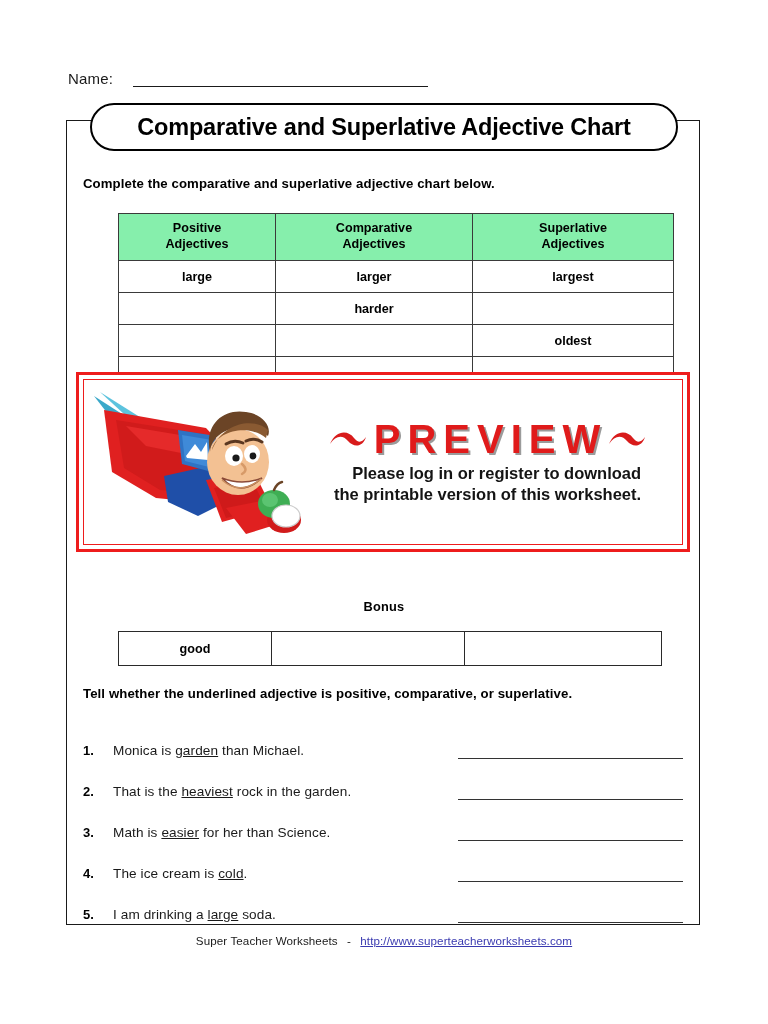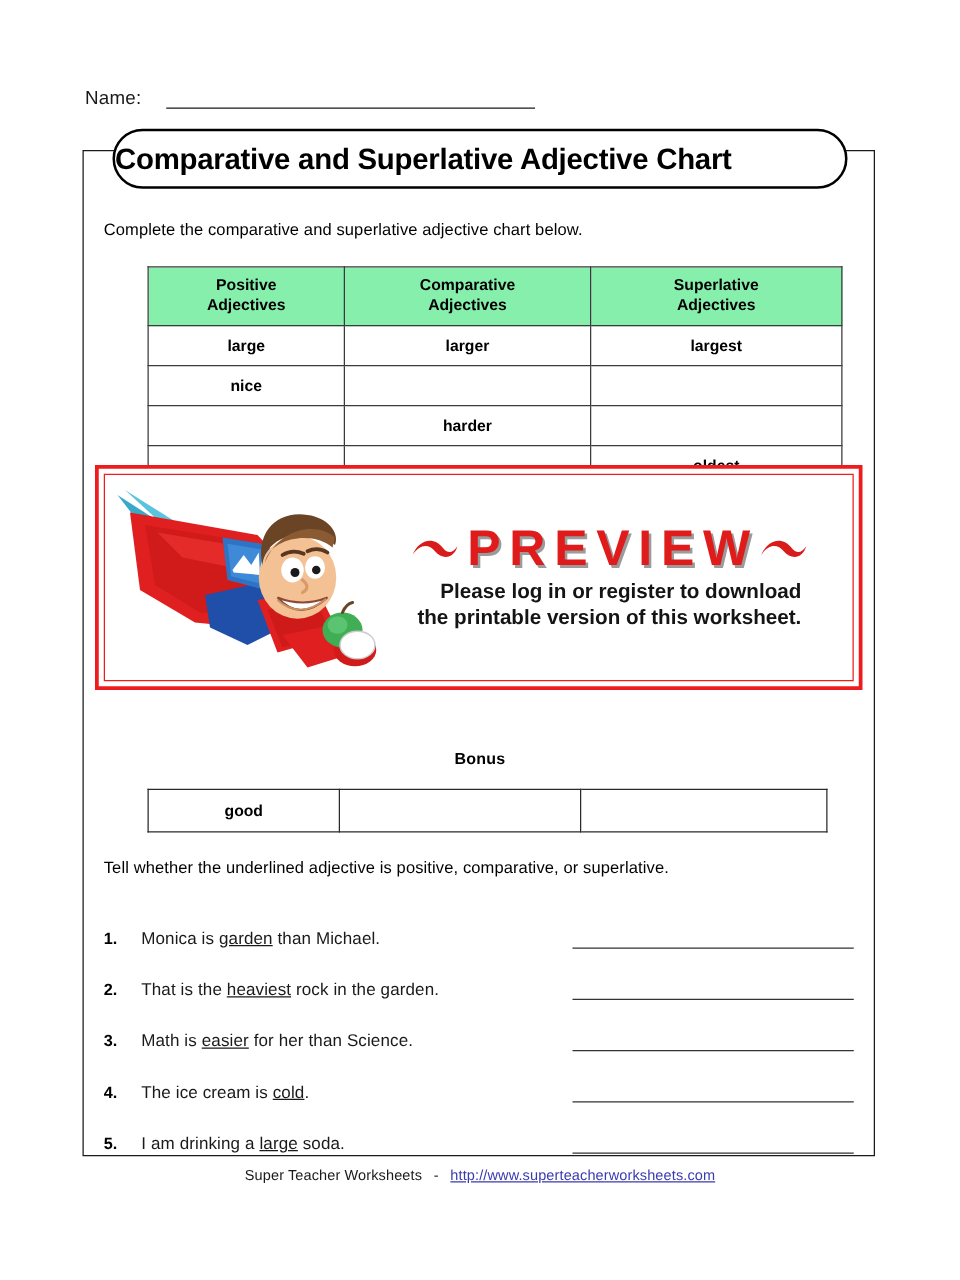--- a/index.html
+++ b/index.html
@@ -52,37 +52,37 @@
     position: absolute;
     left: 90px;
     top: 103px;
     width: 588px;
     height: 48px;
     border: 2.2px solid #000000;
     border-radius: 26px;
     background: #ffffff;
     display: flex;
     align-items: center;
-    justify-content: flex-start;
+    justify-content: center;
     box-sizing: border-box;
     z-index: 5;
   }
   .title-text {
     font-size: 23.5px;
     font-weight: bold;
     letter-spacing: -0.2px;
     white-space: nowrap;
     color: #000000;
   }
 
   
   .instruction {
     position: absolute;
     font-size: 13.2px;
-    font-weight: normal;
+    font-weight: bold;
     letter-spacing: 0.1px;
     color: #000000;
   }
   #instruction-1 { left: 83px; top: 176px; }
   #instruction-2 { left: 83px; top: 686px; }
 
   
   .chart-table {
     position: absolute;
     left: 118px;
@@ -291,25 +291,20 @@
         <div>Superlative</div>
         <div>Adjectives</div>
       </th>
     </tr>
   </thead>
   <tbody>
     <tr>
       <td>large</td>
       <td>larger</td>
       <td>largest</td>
-    </tr>
-    <tr>
-      <td>nice</td>
-      <td></td>
-      <td></td>
     </tr>
     <tr>
       <td></td>
       <td>harder</td>
       <td></td>
     </tr>
     <tr>
       <td></td>
       <td></td>
       <td>oldest</td>

